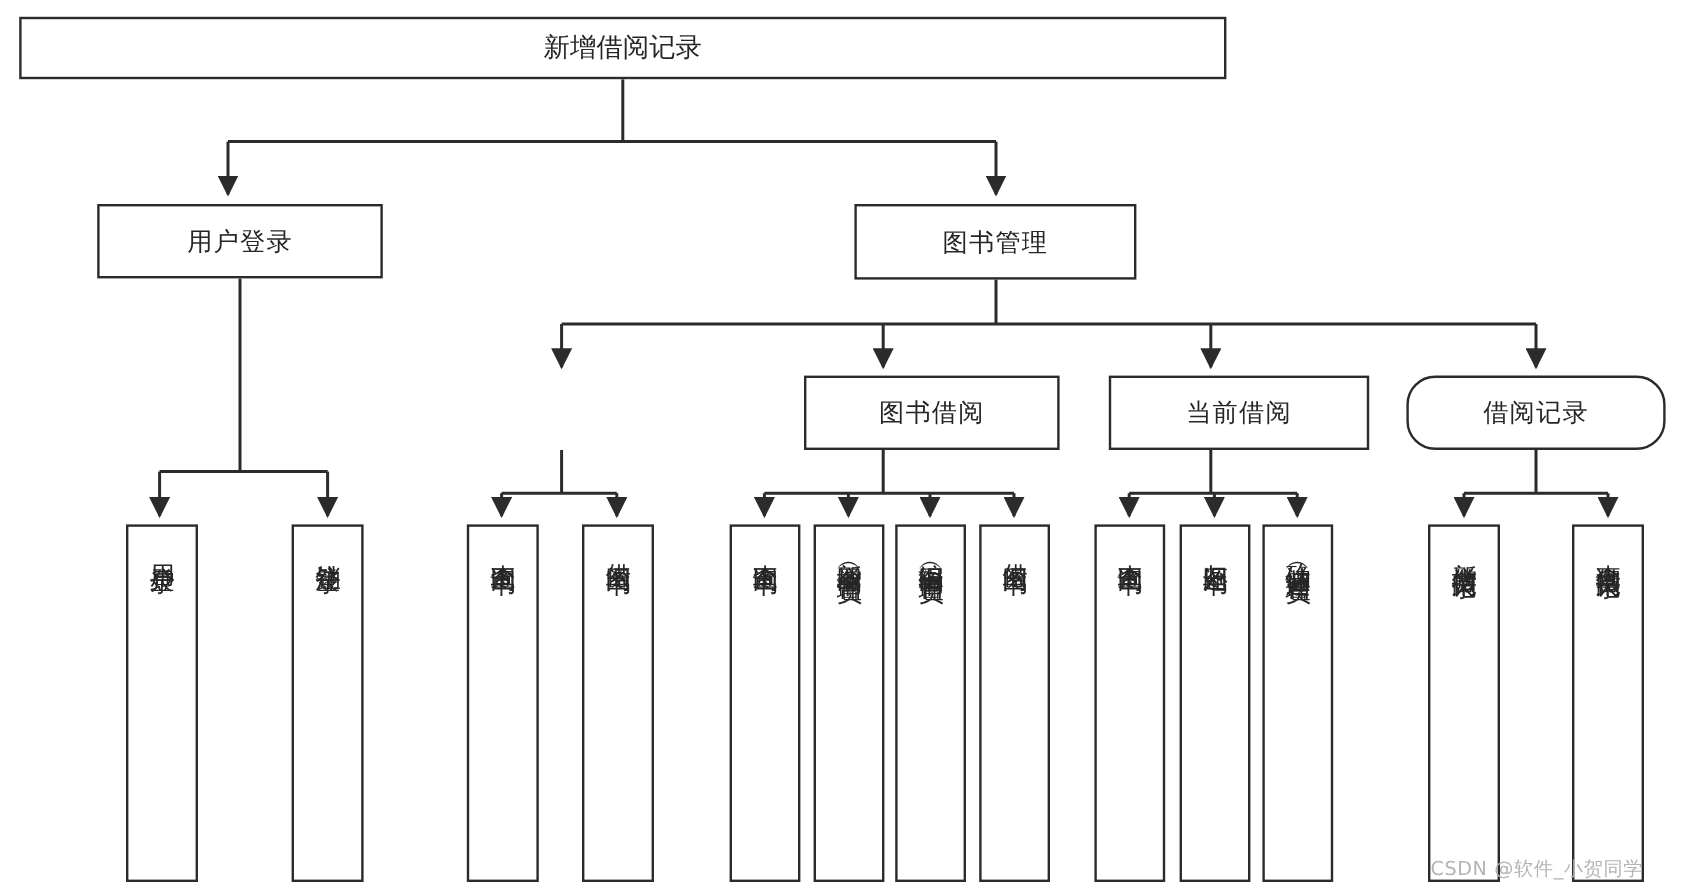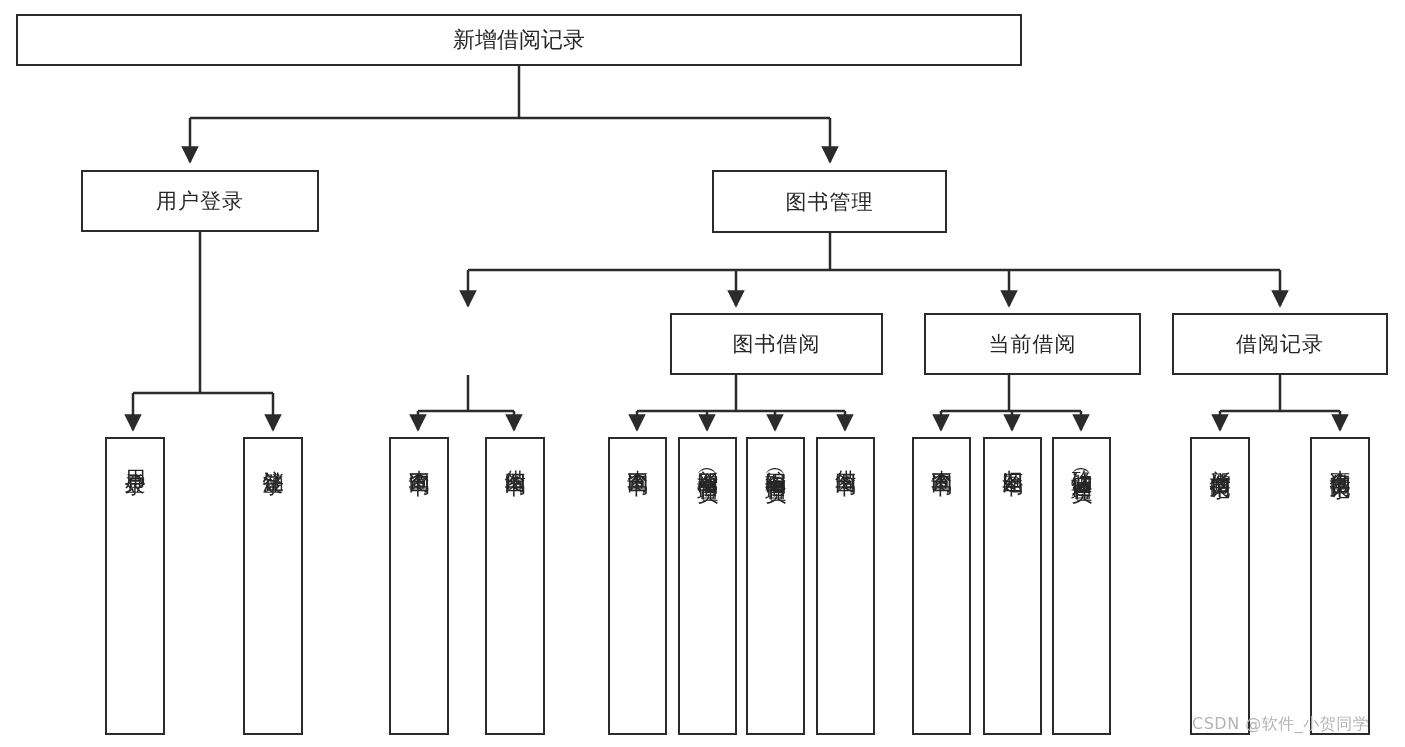--- a/index.html
+++ b/index.html
@@ -143,21 +143,21 @@
 
 
   <div class="node horiz" style="left:630px; top:313px; width:213px; height:62px;margin-left:40px;">
     <span class="htext">图书借阅</span>
   </div>
 
   <div class="node horiz" style="left:901px; top:313px; width:217px; height:62px;margin-left:23px;">
     <span class="htext">当前借阅</span>
   </div>
 
-  <div class="node horiz" style="left:1172px; top:313px; width:216px; height:62px;">
+  <div class="node horiz" style="left:1172px; top:313px; width:216px; height:62px;border-radius:24px;">
     <span class="htext">借阅记录</span>
   </div>
 
   <div class="node leaf" style="left:105px; top:437px; width:60px; height:298px;">
     <span class="vtext">用户登录</span>
   </div>
   <div class="node leaf" style="left:243px; top:437px; width:60px; height:298px;">
     <span class="vtext">注销登录</span>
   </div>
 

